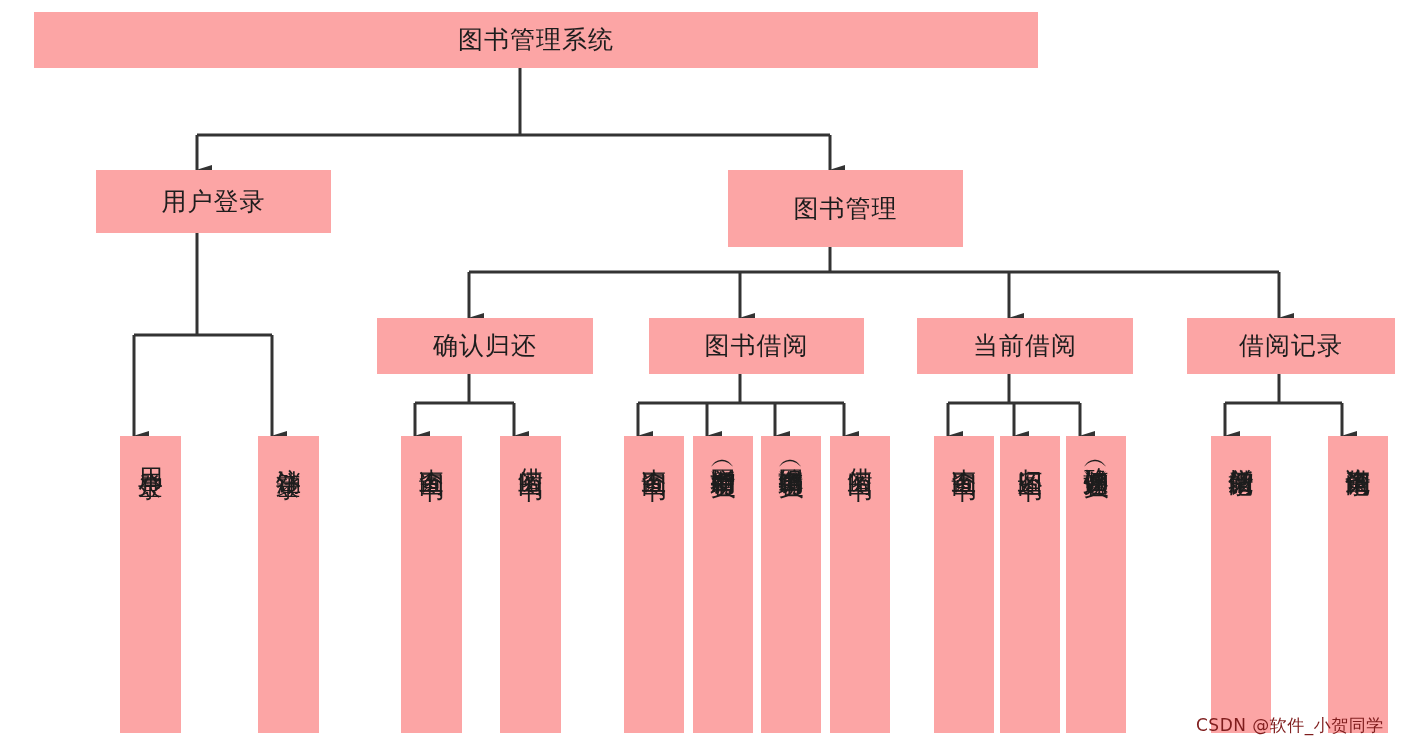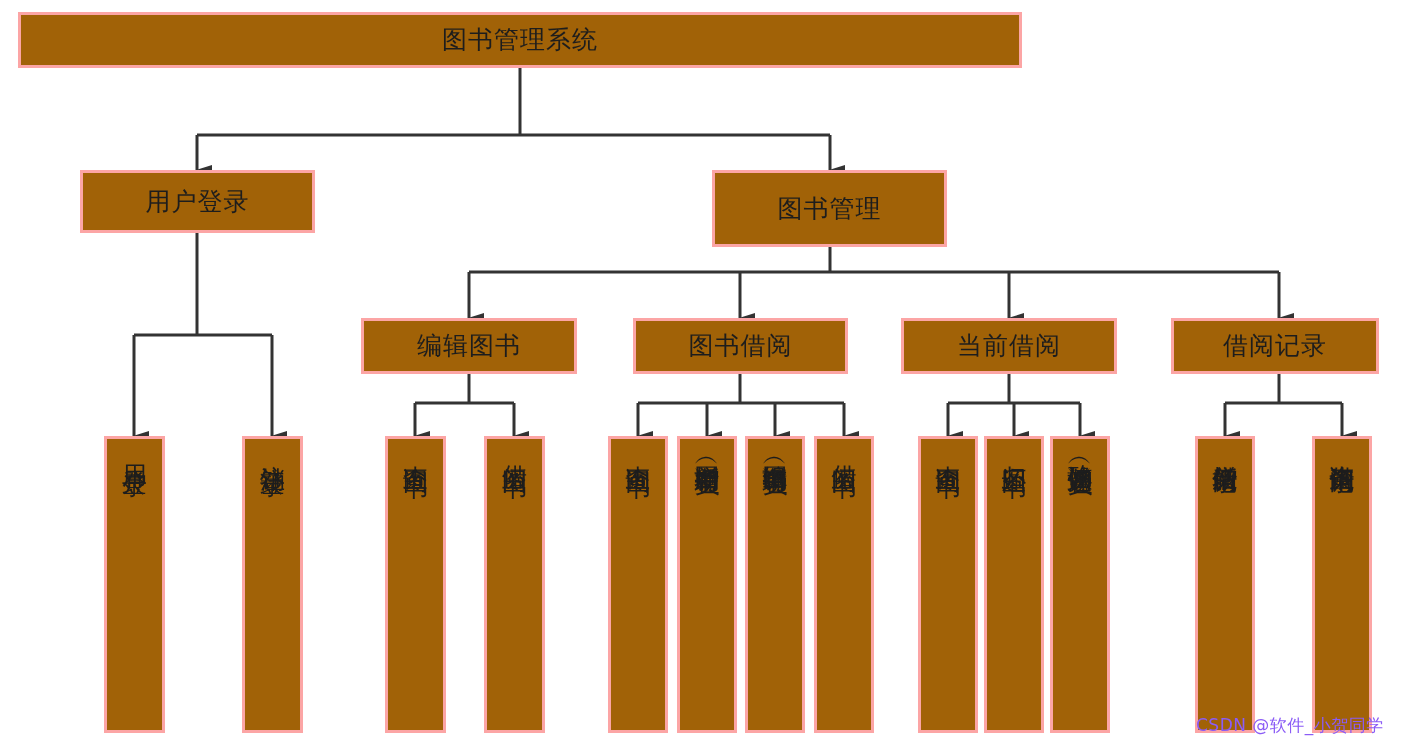--- a/index.html
+++ b/index.html
@@ -16,27 +16,28 @@
     background:#ffffff;
   }
   #edges{
     position:absolute;left:0;top:0;
     width:1405px;height:747px;
     pointer-events:none;
   }
   .node{
     position:absolute;
     box-sizing:border-box;
-    background:#a16207;
-    border:3px solid #fca5a5;
+    background:#fca5a5;
+    border:6px solid #fca5a5;
     display:flex;
     align-items:center;
     justify-content:center;
     color:#1d1d1d;
     z-index:2;
+    margin-left:16px;
   }
   .node-label{
     display:block;
     text-align:center;
     line-height:1.12;
     white-space:pre-line;
     color:#1d1d1d;
   }
   
   .node.horiz .node-label{
@@ -58,21 +59,21 @@
     letter-spacing:3px;
     white-space:nowrap;
     max-height:288px;
   }
   .node.leaf.tall .node-label{
     max-height:296px;
     letter-spacing:1px;
   }
   .watermark{
     position:absolute;
-    color:#8b5cf6;
+    color:#7f1d1d;
     font-size:17px;
     letter-spacing:0.5px;
     white-space:nowrap;
     z-index:5;
   }
 </style>
 </head>
 <body>
 
 <div id="diagram">
@@ -132,21 +133,21 @@
   </div>
 
   <div class="node horiz" style="left:80px;top:170px;width:235px;height:63px;">
     <span class="node-label">用户登录</span>
   </div>
   <div class="node horiz" style="left:712px;top:170px;width:235px;height:77px;">
     <span class="node-label">图书管理</span>
   </div>
 
   <div class="node horiz" style="left:361px;top:318px;width:216px;height:56px;">
-    <span class="node-label">编辑图书</span>
+    <span class="node-label">确认归还</span>
   </div>
   <div class="node horiz" style="left:901px;top:318px;width:216px;height:56px;">
     <span class="node-label">当前借阅</span>
   </div>
   <div class="node horiz" style="left:633px;top:318px;width:215px;height:56px;">
     <span class="node-label">图书借阅</span>
   </div>
   <div class="node horiz" style="left:1171px;top:318px;width:208px;height:56px;">
     <span class="node-label">借阅记录</span>
   </div>

